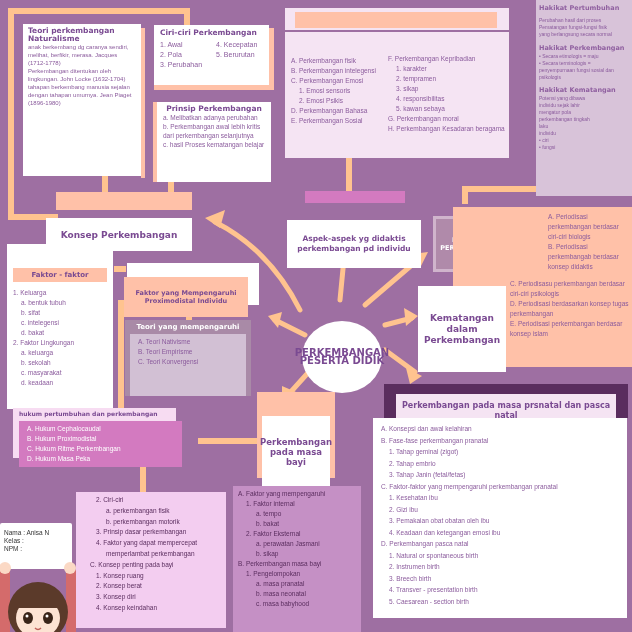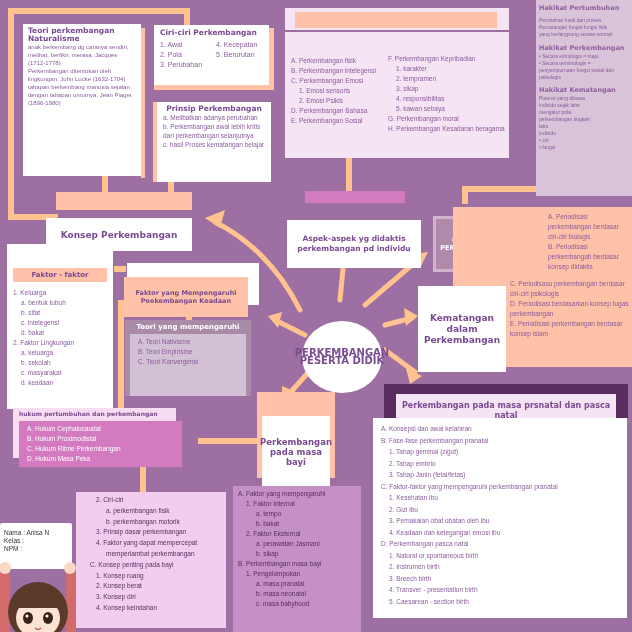--- a/index.html
+++ b/index.html
@@ -175,21 +175,21 @@
     <div class="t" style="font-size:6.5px;line-height:10px;">2. Faktor Lingkungan</div>
     <div class="t ind1" style="font-size:6.5px;line-height:10px;">a. keluarga</div>
     <div class="t ind1" style="font-size:6.5px;line-height:10px;">b. sekolah</div>
     <div class="t ind1" style="font-size:6.5px;line-height:10px;">c. masyarakat</div>
     <div class="t ind1" style="font-size:6.5px;line-height:10px;">d. keadaan</div>
   </div>
 </div>
 
 <div class="abs white" style="left:127px;top:263px;width:132px;height:42px;"></div>
 <div class="abs peach center h" style="left:124px;top:259px;width:124px;height:40px;font-size:6.5px;line-height:8px;">
-  <span>Faktor yang Mempengaruhi Peekembangan Keadaan</span>
+  <span>Faktor yang Mempengaruhi Proximodistal Individu</span>
 </div>
 
 <div class="abs" style="left:125px;top:320px;width:126px;height:76px;background:#a98aa7;padding:3px 5px;">
   <div class="h" style="color:#fff;font-size:7px;text-align:center;">Teori yang mempengaruhi</div>
   <div style="background:#d2c0d4;margin-top:3px;height:56px;padding:3px 8px;">
     <div class="t" style="font-size:6.5px;line-height:10px;">A. Teori Nativisme</div>
     <div class="t" style="font-size:6.5px;line-height:10px;">B. Teori Empirisme</div>
     <div class="t" style="font-size:6.5px;line-height:10px;">C. Teori Konvergensi</div>
   </div>
 </div>

